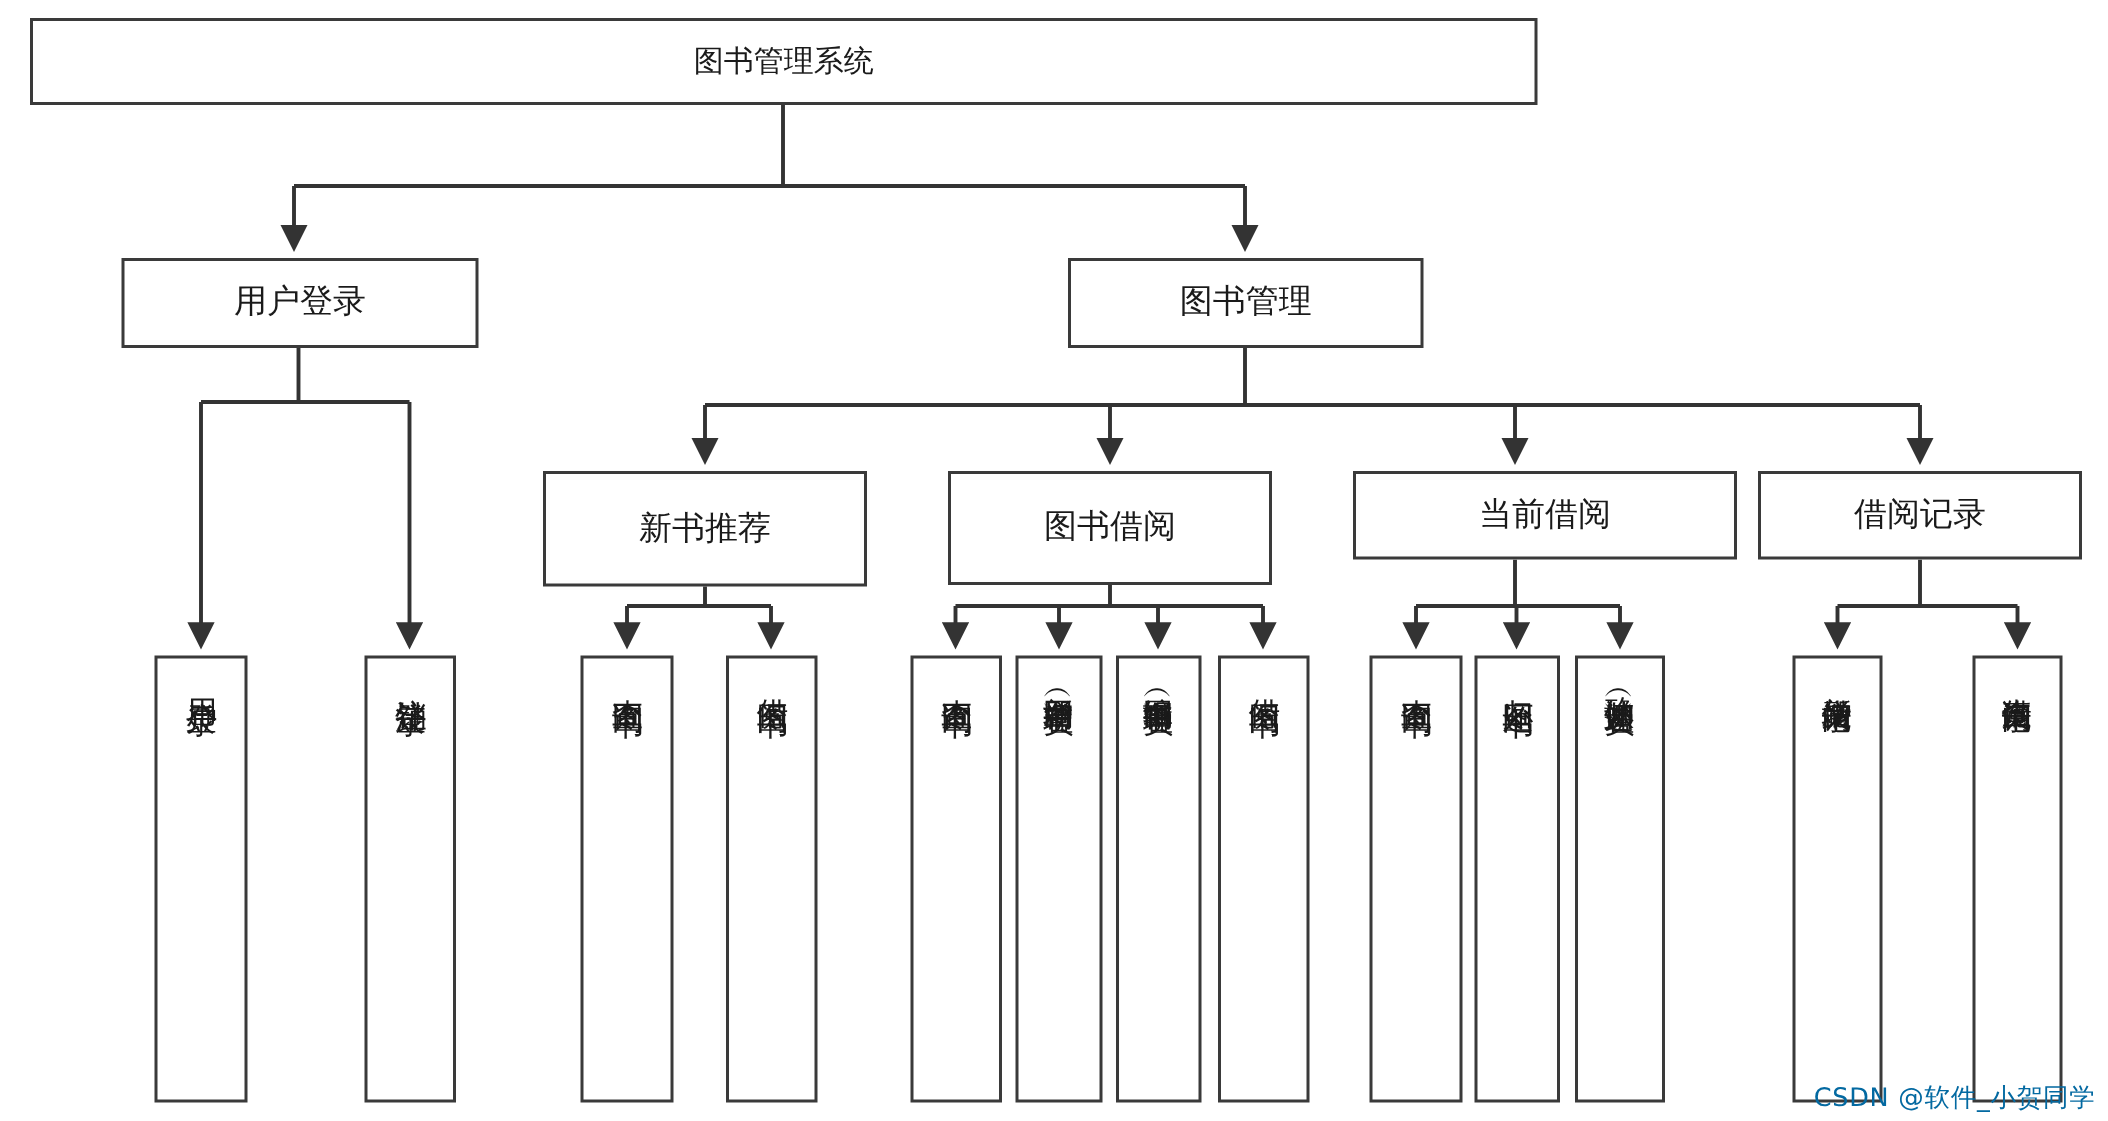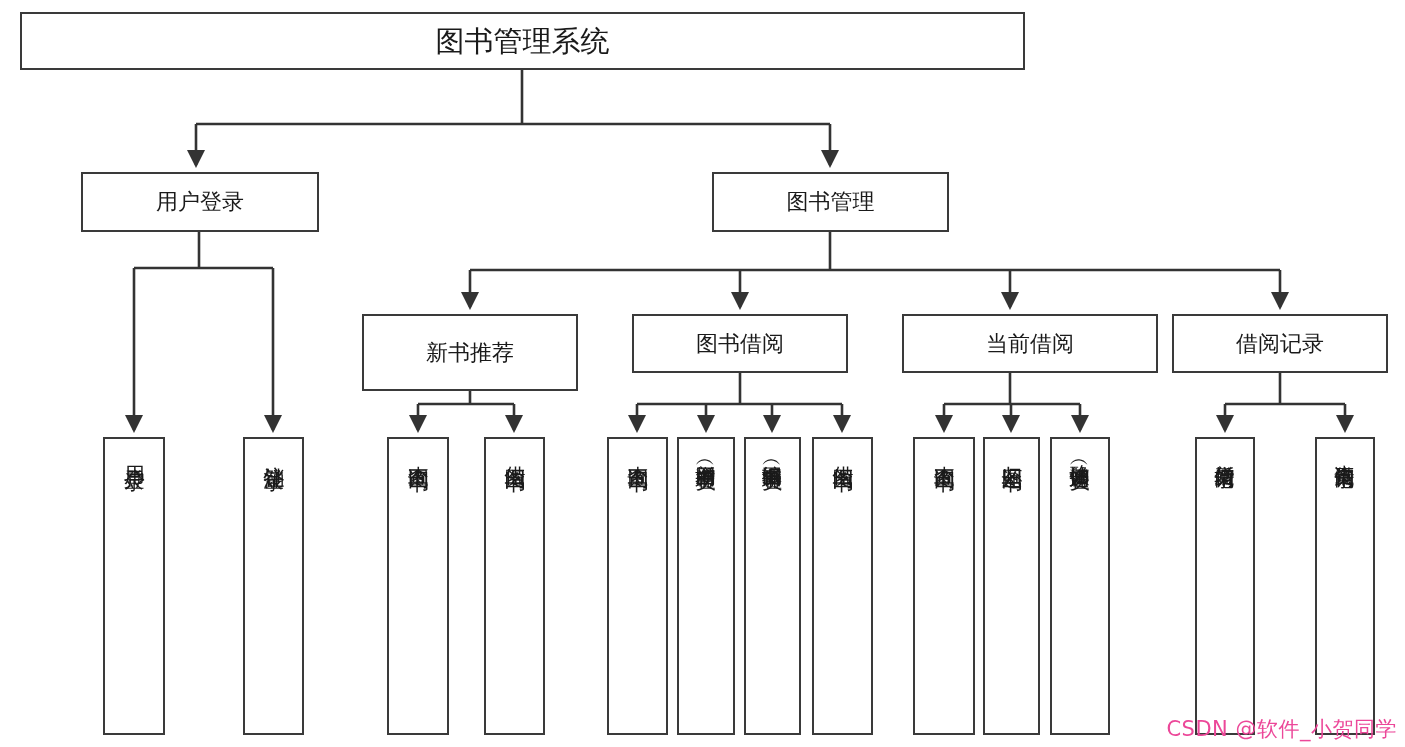--- a/index.html
+++ b/index.html
@@ -39,43 +39,43 @@
   .node-label {
     color: #1a1a1a;
     text-align: center;
     line-height: 1.18;
     white-space: nowrap;
   }
   .h-node .node-label {
     font-size: 22px;
   }
   .h-node.root .node-label {
-    font-size: 29px;
+    font-size: 20px;
   }
   .v-node {
     align-items: flex-start;
     padding-top: 10px;
   }
   .v-node .node-label {
     writing-mode: vertical-rl;
     text-orientation: upright;
     font-size: 21px;
     letter-spacing: 2px;
     line-height: 1;
   }
   .v-node.long .node-label {
     font-size: 20px;
     letter-spacing: 1px;
   }
   #watermark {
     position: absolute;
     right: 8px;
     bottom: 4px;
-    font-size: 21px;
-    color: #ec4899;
+    font-size: 17px;
+    color: #0369a1;
     white-space: nowrap;
     letter-spacing: 0.5px;
   }
 </style>
 </head>
 <body>
 
 <div id="diagram-root">
 
   <svg class="layer" viewBox="0 0 1405 747" preserveAspectRatio="none">
@@ -134,21 +134,21 @@
       </div>
       <div class="node-box h-node" style="left: 81px; top: 172px; width: 238px; height: 60px;">
         <div class="node-label">用户登录</div>
       </div>
       <div class="node-box h-node" style="left: 712px; top: 172px; width: 237px; height: 60px;">
         <div class="node-label">图书管理</div>
       </div>
       <div class="node-box h-node" style="left: 362px; top: 314px; width: 216px; height: 77px;">
         <div class="node-label">新书推荐</div>
       </div>
-      <div class="node-box h-node" style="left: 632px; top: 314px; width: 216px; height: 59px;">
+      <div class="node-box h-node" style="left: 632px; top: 314px; width: 216px; height: 76px;">
         <div class="node-label">图书借阅</div>
       </div>
       <div class="node-box h-node" style="left: 902px; top: 314px; width: 256px; height: 59px;">
         <div class="node-label">当前借阅</div>
       </div>
       <div class="node-box h-node" style="left: 1172px; top: 314px; width: 216px; height: 59px;">
         <div class="node-label">借阅记录</div>
       </div>
       <div class="node-box v-node" style="left: 103px; top: 437px; width: 62px; height: 298px;">
         <div class="node-label">用户登录</div>

